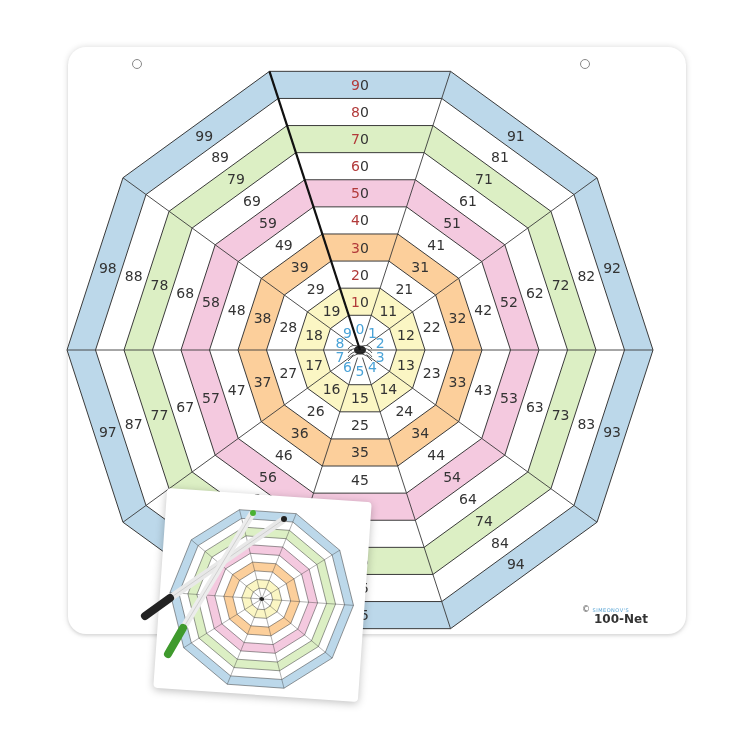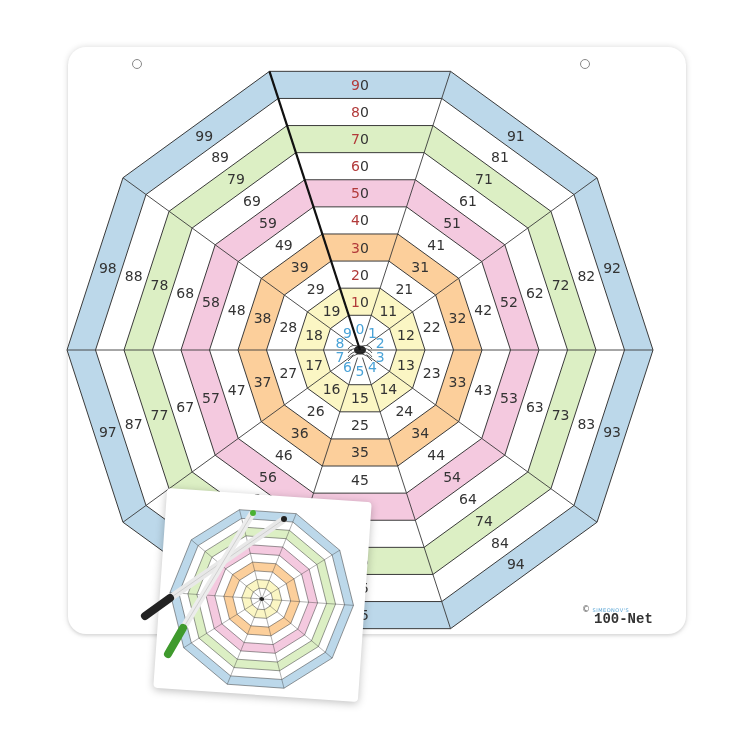--- a/index.html
+++ b/index.html
@@ -3,21 +3,21 @@
 <meta charset="utf-8">
 <style>
   html,body{margin:0;padding:0;background:#ffffff;}
   body{width:750px;height:750px;position:relative;overflow:hidden;font-family:"DejaVu Sans",sans-serif;}
   .board{position:absolute;left:68px;top:47px;width:618px;height:587px;background:#fff;border-radius:18px;
     box-shadow:0 0 6px rgba(0,0,0,0.15), 0 2px 3px rgba(0,0,0,0.08);}
   .hole{position:absolute;width:8px;height:8px;border:1.2px solid #888;border-radius:50%;background:#fff;}
   svg{position:absolute;left:0;top:0;}
   .logo{position:absolute;left:582px;top:605px;font-size:8px;color:#555;line-height:9px;}
   .logo .brand{color:#5aa6d6;font-size:5px;letter-spacing:.5px;}
-  .logo .name{font-weight:bold;font-size:14px;color:#333;font-family:Liberation Mono, monospace;}
+  .logo .name{font-weight:bold;font-size:12px;color:#333;}
   .small-card{position:absolute;left:160px;top:495px;width:205px;height:200px;background:#fff;
     transform:rotate(4deg);box-shadow:0 2px 8px rgba(0,0,0,0.25);border-radius:4px;}
 </style>
 </head>
 <body>
 
 <div class="board">
   <div class="hole" style="left:64px;top:12px;"></div>
   <div class="hole" style="left:512px;top:12px;"></div>
 </div>

